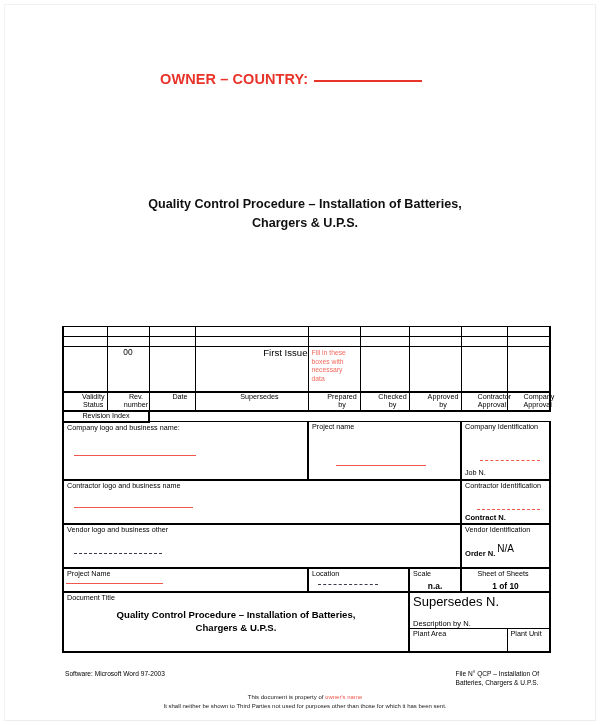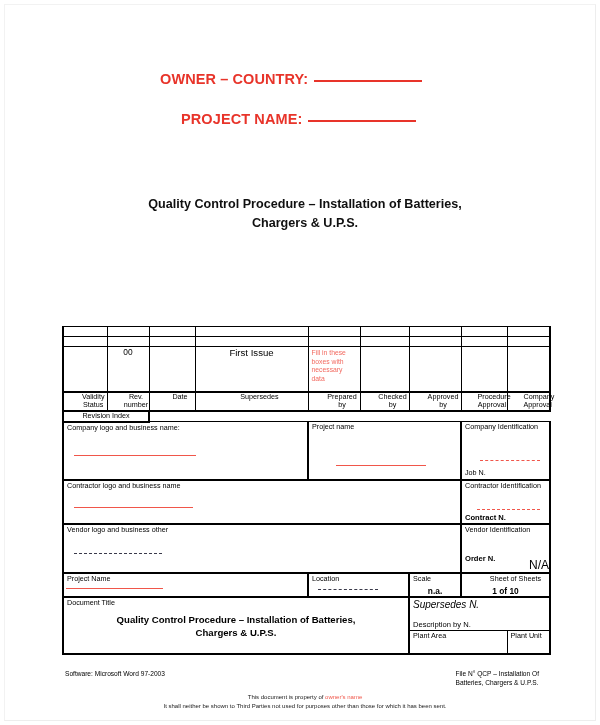--- a/index.html
+++ b/index.html
@@ -85,29 +85,29 @@
   .thickl { border-left-width: 2px !important; }
   .thickr { border-right-width: 2px !important; }
 
   .lbl {
     display: block;
     padding: 1px 8px 0 3px;
     font-size: 7.2px;
     white-space: nowrap;
   }
   .lbl-b { font-weight: bold; }
-  .ctr { text-align: right; }
+  .ctr { text-align: center; }
 
   
   .revcell { height: 9px; }
   .revtall { height: 44px; }
   .revhead { height: 17px; text-align: center; vertical-align: middle; }
   .revhead span { display: block; font-size: 7.2px; line-height: 1.18; padding-left: 16px; }
   .firstissue {
-    text-align: center;
+    text-align: right;
     vertical-align: middle;
     font-size: 9.6px;
   }
   .revnum {
     text-align: center;
     vertical-align: middle;
     font-size: 8.4px;
   }
   .fillin {
     color: #f26a60;
@@ -144,23 +144,23 @@
 
   .bigval {
     display: block;
     text-align: center;
     font-weight: bold;
     font-size: 8.4px;
     margin-top: 2px;
   }
   .midval {
     display: block;
-    text-align: right;
-    font-size: 12px;
-    margin-top: 23px;
+    text-align: center;
+    font-size: 10px;
+    margin-top: 8px;
   }
   .doctitle-in {
     display: block;
     text-align: center;
     font-weight: bold;
     font-size: 9.6px;
     line-height: 13px;
     margin-top: 5px;
     padding: 0 4px;
   }
@@ -193,23 +193,20 @@
   }
   .owner-red { color: #f0564a; }
 </style>
 </head>
 <body>
 
 <div id="page">
 
   <div class="hdr-line hdr-owner">
     <span>OWNER – COUNTRY:</span><span class="blank-rule"></span>
-  </div>
-  <div class="hdr-line hdr-project">
-    <span>PROJECT NAME:</span><span class="blank-rule"></span>
   </div>
 
   <div id="doc-title">
     <div>Quality Control Procedure – Installation of Batteries,</div>
     <div>Chargers &amp; U.P.S.</div>
   </div>
 
   <table id="form">
     <colgroup>
       <col style="width:44px">
@@ -282,21 +279,21 @@
       </td>
       <td class="revhead thickt thickb">
         <span>Checked</span>
         <span>by</span>
       </td>
       <td class="revhead thickt thickb">
         <span>Approved</span>
         <span>by</span>
       </td>
       <td class="revhead thickt thickb">
-        <span>Procedure</span>
+        <span>Contractor</span>
         <span>Approval</span>
       </td>
       <td class="revhead thickt thickb thickr">
         <span>Company</span>
         <span>Approval</span>
       </td>
     </tr>
 
     <tr id="revindex-row">
       <td colspan="2" class="thickl thickb thickr">Revision Index</td>
@@ -362,21 +359,21 @@
       </td>
     </tr>
 
     <tr>
       <td colspan="6" rowspan="2" class="thickl thickt thickb" style="height:48px">
         <span class="lbl">Document Title</span>
         <span class="doctitle-in">Quality Control Procedure – Installation of Batteries,</span>
         <span class="doctitle-in" style="margin-top:0;">Chargers &amp; U.P.S.</span>
       </td>
       <td colspan="3" class="thickl thickt thickr" style="height:26px">
-        <span class="lbl" style="font-size:10px;font-style:italic;">Supersedes N.</span>
+        <span class="lbl" style="font-size:13px;">Supersedes N.</span>
         <span class="lbl" style="font-size:7.6px; margin-top:8px;">Description by N.</span>
       </td>
     </tr>
     <tr>
       <td colspan="2" class="thickl thickb" style="height:22px">
         <span class="lbl">Plant Area</span>
       </td>
       <td class="thickb thickr" style="height:22px">
         <span class="lbl">Plant Unit</span>
       </td>

